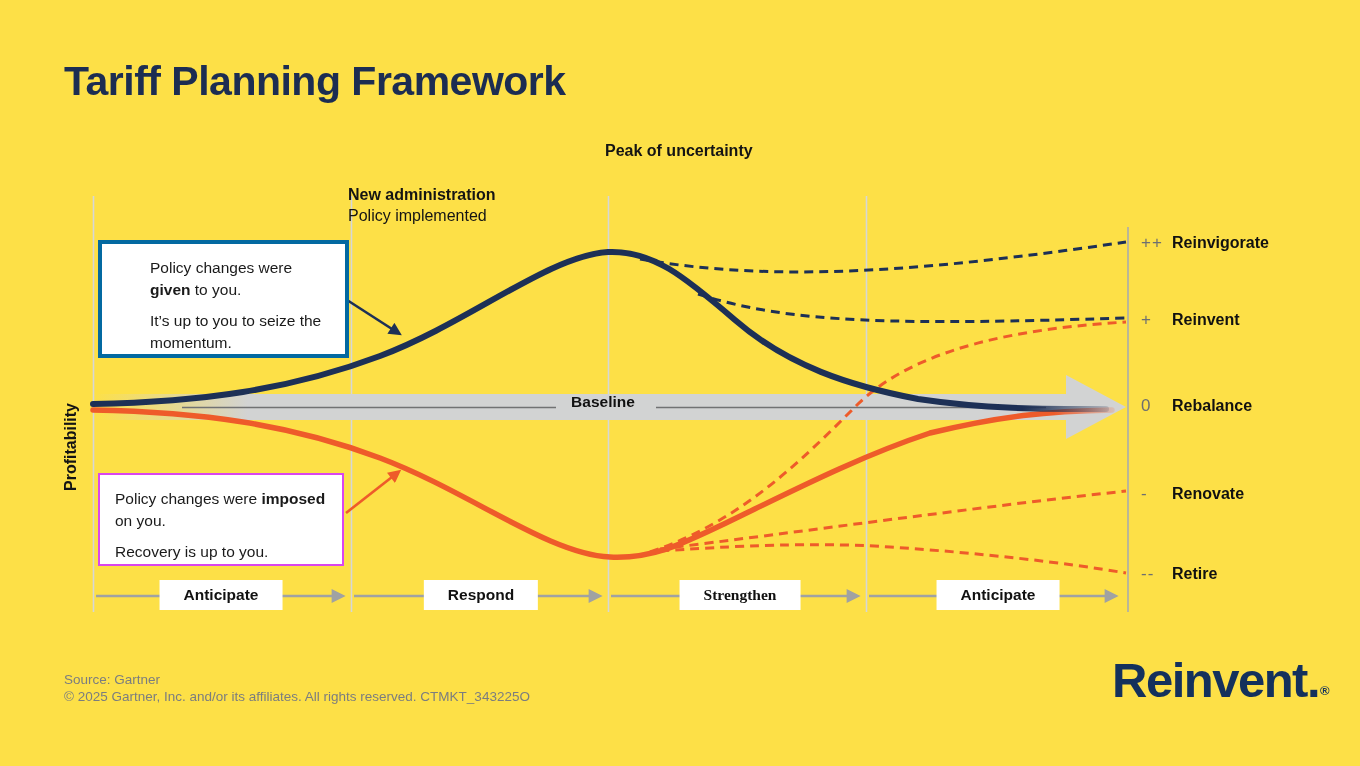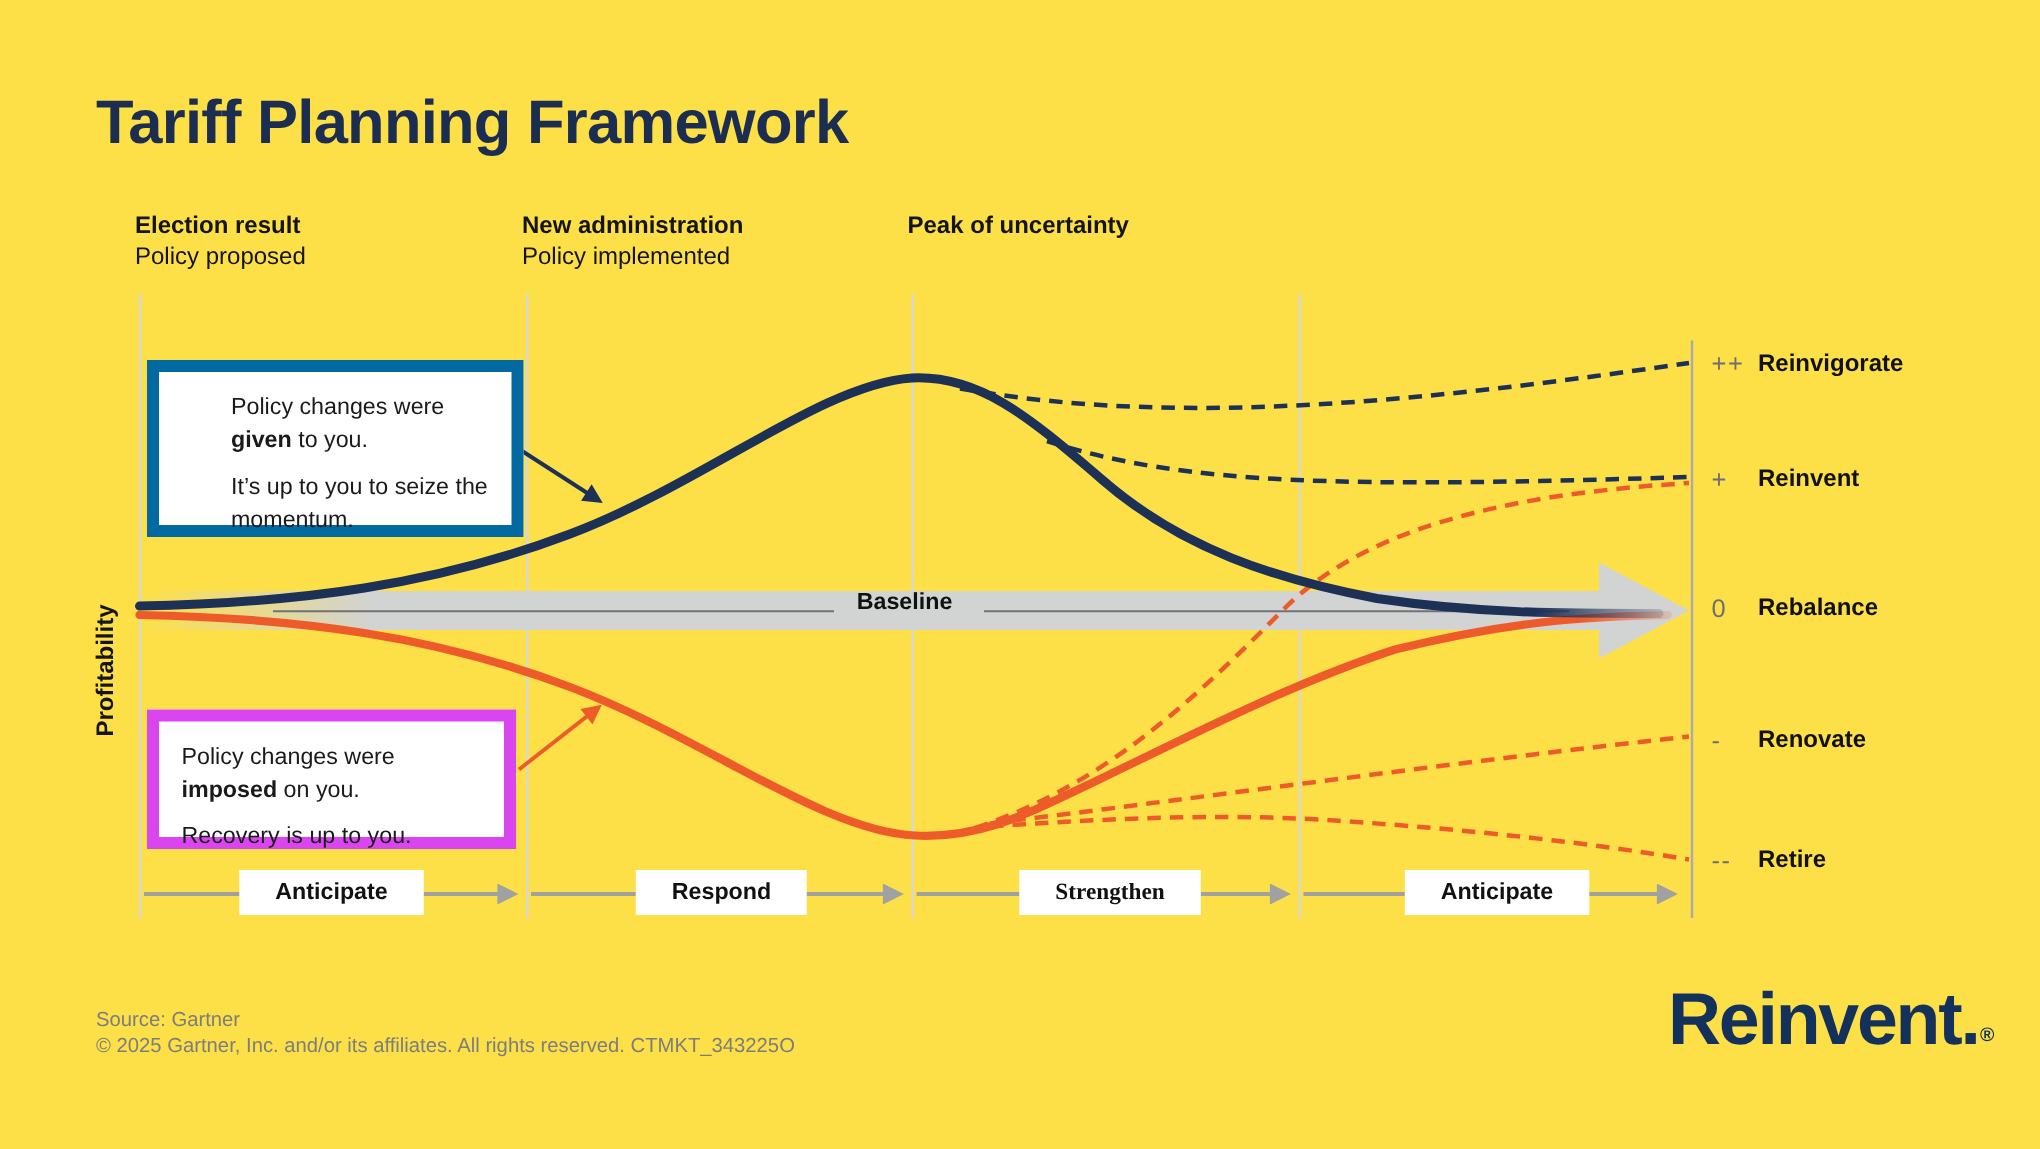--- a/index.html
+++ b/index.html
@@ -7,33 +7,33 @@
   body { font-family:"Liberation Sans", sans-serif; background:#f4f5f5; position:relative; }
   .stage { position:absolute; inset:0; width:1360px; height:766px; background:#fde047; }
   svg.chart { position:absolute; left:0; top:0; width:1360px; height:766px; }
 
   .title { position:absolute; left:64px; top:58px; font-size:41px; font-weight:bold;
            color:#1c2d52; letter-spacing:-0.5px; }
 
   .phase-head { position:absolute; top:140px; font-size:16px; line-height:21px; color:#141414; }
   .phase-head .ph-title { font-weight:bold; }
   .ph1 { left:90px;  width:210px; }
-  .ph2 { left:348px; width:220px; }
+  .ph2 { left:348px; width:220px;margin-top:44px; }
   .ph3 { left:605px; width:218px; }
   .ph4 { left:863px; width:232px; }
 
   .ylabel { position:absolute; left:71px; top:447px; transform:translate(-50%,-50%) rotate(-90deg);
             font-size:16px; font-weight:bold; color:#141414; white-space:nowrap; }
 
   .callout { position:absolute; background:#ffffff; padding:13px 15px 10px 15px;
              font-size:15.5px; line-height:22px; color:#1a1a1a; }
   .callout p { margin-bottom:9px; }
   .callout b { font-weight:bold; }
-  .callout.navy { left:98px; top:240px; width:251px; height:118px; border:8px solid #0369a1;padding-left:48px; }
-  .callout.orange { left:98px; top:473px; width:246px; height:93px; border:8px solid #d946ef; }
+  .callout.navy { left:98px; top:240px; width:251px; height:118px; border:4px solid #0369a1;padding-left:48px; }
+  .callout.orange { left:98px; top:473px; width:246px; height:93px; border:2px solid #d946ef; }
 
   .baseline-label { position:absolute; left:603px; top:402px; transform:translate(-50%,-50%);
                     font-size:15.5px; font-weight:bold; color:#111; }
 
   .outcome { position:absolute; left:1141px; height:22px; display:flex; align-items:center; }
   .outcome .sym { display:inline-block; width:31px; font-size:17px; color:#6d6f71; letter-spacing:1px; }
   .outcome .lab { font-size:16px; font-weight:bold; color:#111; }
 
   .action-label { position:absolute; top:580px; transform:translateX(-50%); background:#ffffff;
                   padding:6px 24px; font-size:15.5px; font-weight:bold; color:#111; white-space:nowrap; }
@@ -108,24 +108,20 @@
       <line x1="611" y1="596" x2="848" y2="596" marker-end="url(#headGray)"></line>
       <line x1="869" y1="596" x2="1106" y2="596" marker-end="url(#headGray)"></line>
     </g>
 
     <line x1="347" y1="300" x2="392" y2="329" stroke="#1d3056" stroke-width="2.6" marker-end="url(#headNavy)"></line>
     <line x1="346" y1="513" x2="392" y2="477" stroke="#ee5b2a" stroke-width="2.6" marker-end="url(#headOrange)"></line>
   </svg>
 
   <div class="title">Tariff Planning Framework</div>
 
-  <div class="phase-head ph1">
-    <div class="ph-title">Election result</div>
-    <div class="ph-sub">Policy proposed</div>
-  </div>
   <div class="phase-head ph2">
     <div class="ph-title">New administration</div>
     <div class="ph-sub">Policy implemented</div>
   </div>
   <div class="phase-head ph3">
     <div class="ph-title">Peak of uncertainty</div>
   </div>
 
   <div class="ylabel">Profitability</div>
 

